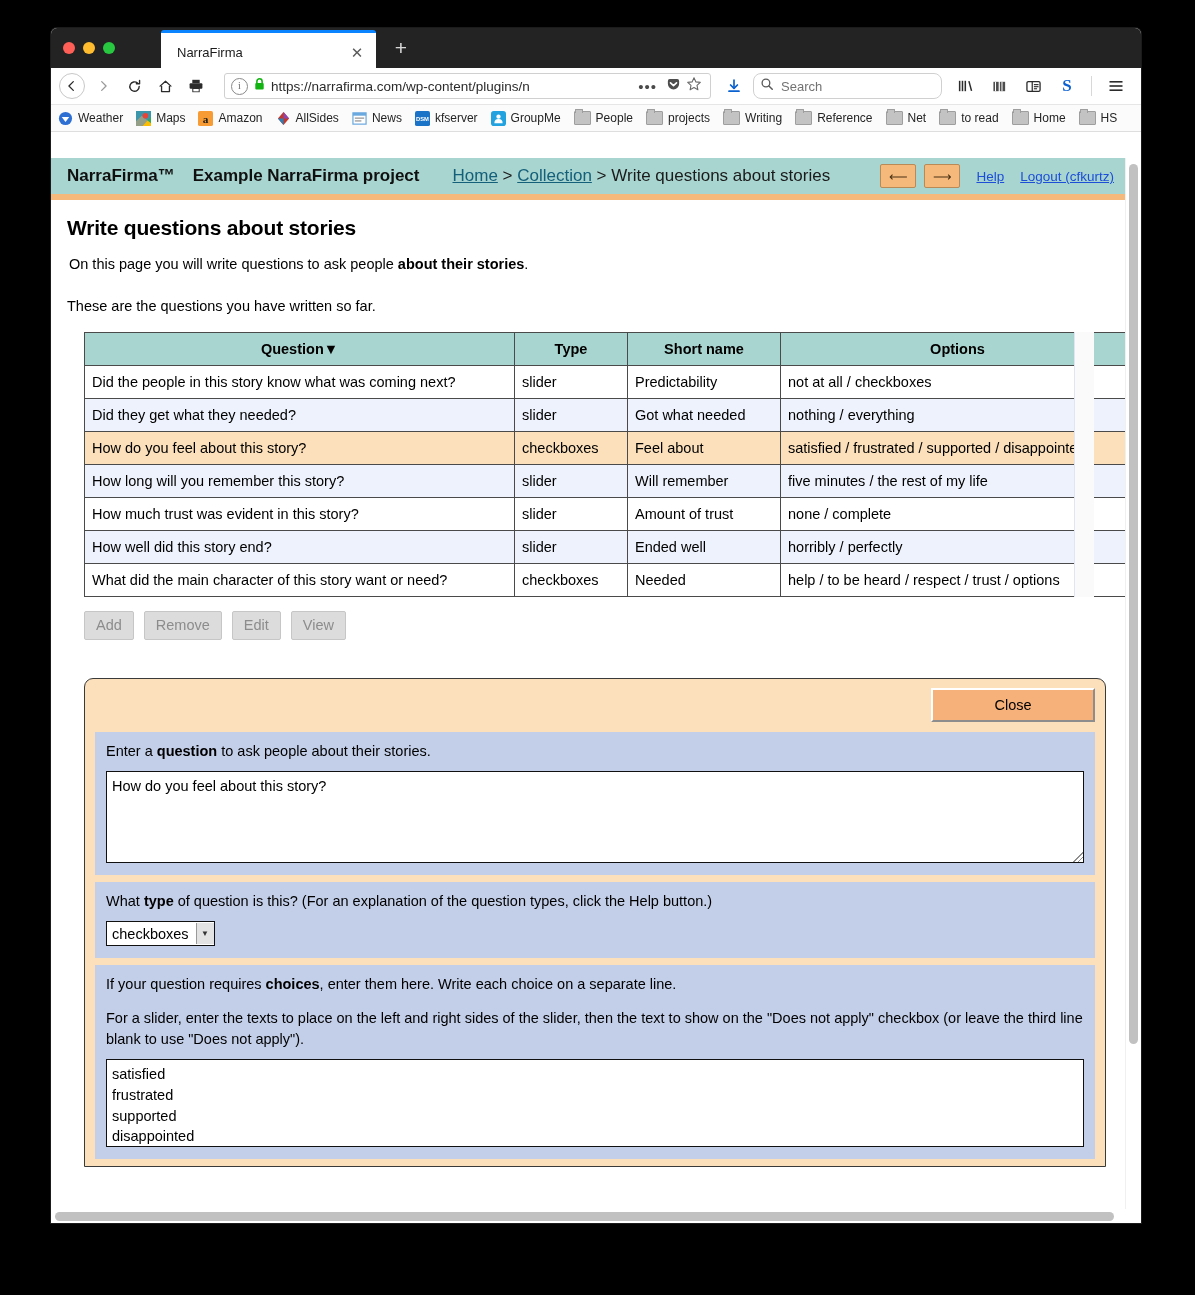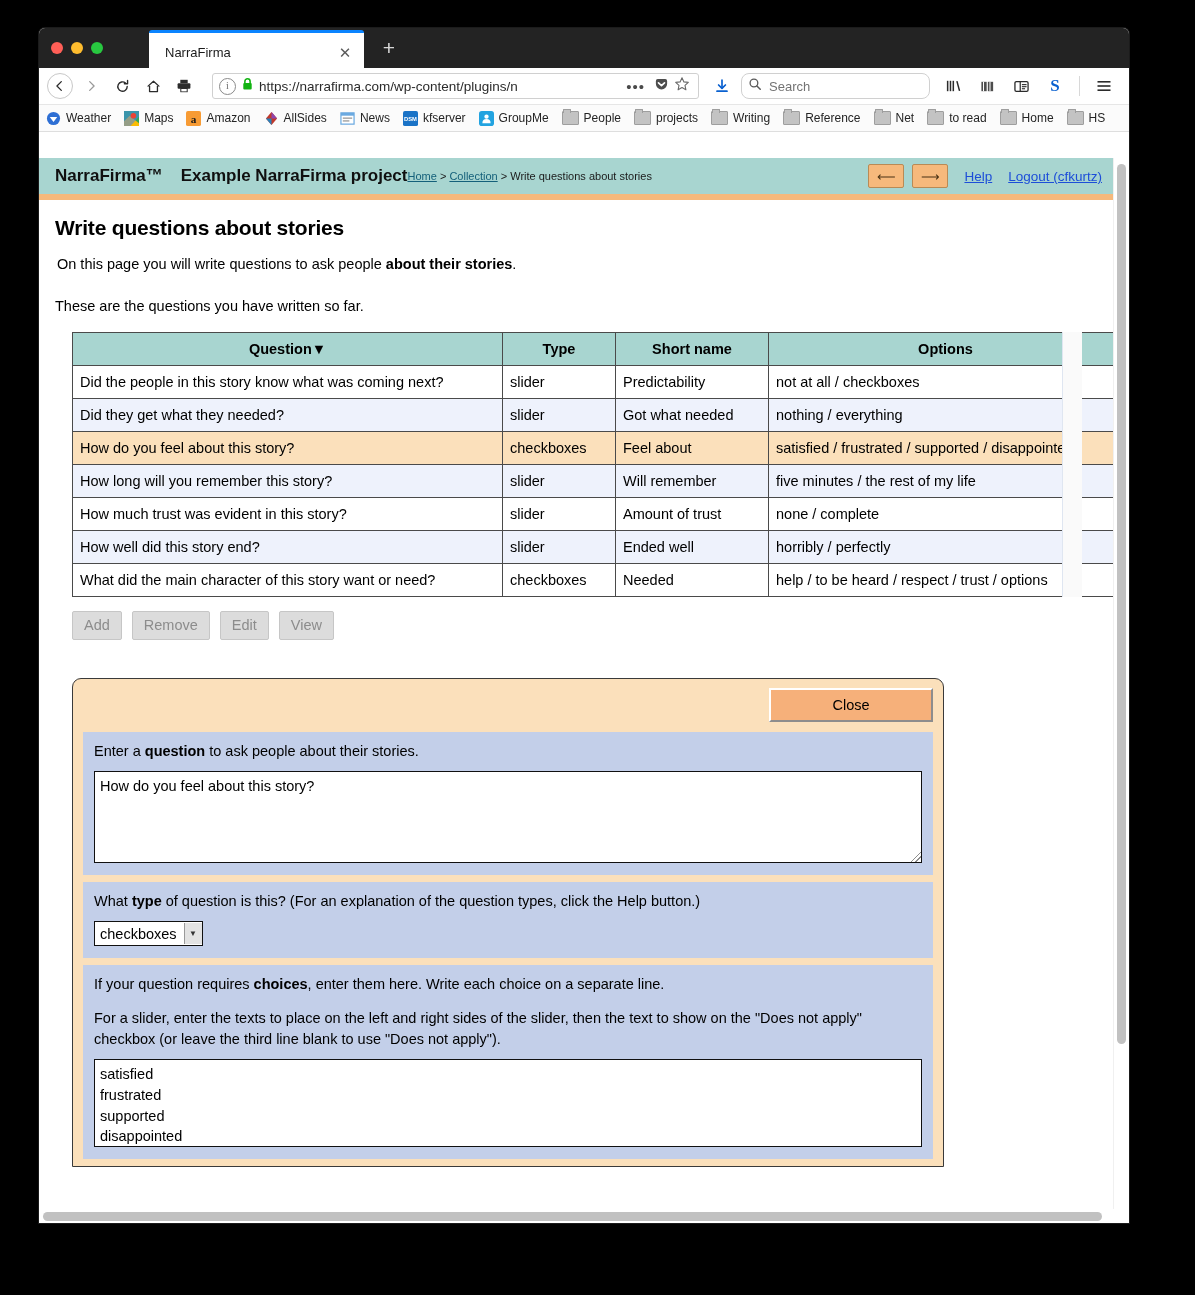--- a/index.html
+++ b/index.html
@@ -4,21 +4,21 @@
 <style>
   html,body{margin:0;padding:0;}
   body{
     width:1195px;height:1295px;
     background:#000;
     font-family:"Liberation Sans", sans-serif;
     overflow:hidden;
   }
   
   .window{
-    position:absolute;left:39px;top:28px;
+    position:absolute;left:51px;top:28px;
     width:1090px;height:1195px;
     background:#fff;
     border-radius:6px 6px 0 0;
     overflow:hidden;
     box-shadow:0 0 0 1px #1b1b1b;
   }
   
   .tabstrip{
     height:40px;background:#232323;position:relative;
   }
@@ -113,21 +113,21 @@
   .page{
     position:absolute;left:0;top:0;width:1075px;bottom:14px;
     background:#fff;overflow:hidden;
   }
   .nf-header{
     background:#a8d5d0;height:36px;display:flex;align-items:center;
     padding:0 12px 0 16px;
   }
   .nf-brand{font-size:17px;font-weight:bold;color:#101010;white-space:nowrap;}
   .nf-project{font-size:17px;font-weight:bold;color:#101010;margin-left:18px;white-space:nowrap;}
-  .crumbs{font-size:11px;color:#1b1b1b;white-space:nowrap;}
+  .crumbs{margin-left:33px;font-size:17px;color:#1b1b1b;white-space:nowrap;}
   .crumbs a{color:#14607a;text-decoration:underline;}
   .hdr-right{margin-left:auto;display:flex;align-items:center;}
   .arrowbtn{
     width:34px;height:22px;background:#f6b97c;
     border:1px solid #b98a55;border-radius:2px;
     display:flex;align-items:center;justify-content:center;
     font-size:13px;color:#4a3214;margin-left:8px;
   }
   .hdr-link{font-size:13.5px;color:#1d4ed8;text-decoration:underline;margin-left:16px;white-space:nowrap;}
   .nf-accent{height:6px;background:#f6b97c;}
@@ -168,21 +168,21 @@
     border-left:1px solid #dfe6f1;
   }
   
   .actions{margin:14px 0 0 33px;display:flex;gap:10px;}
   .btn-disabled{
     background:#dcdcdc;border:1px solid #c6c6c6;color:#8c8c8c;
     font-size:14.5px;padding:5px 11px;border-radius:2px;line-height:1.2;
   }
   
   .editor{
-    margin:38px 0 0 33px;width:872px;
+    margin:38px 0 0 33px;width:1022px;
     background:#fbe0bb;border:1px solid #3a3a3a;
     border-radius:9px 9px 0 0;
     padding:9px 10px 0 10px;
     box-sizing:border-box;
   }
   .closerow{display:flex;justify-content:flex-end;margin-bottom:10px;}
   .closebtn{
     width:160px;height:30px;background:#f6b07a;
     border-top:2px solid #ffffff;border-left:2px solid #ffffff;
     border-right:2px solid #8d8d8d;border-bottom:2px solid #8d8d8d;

